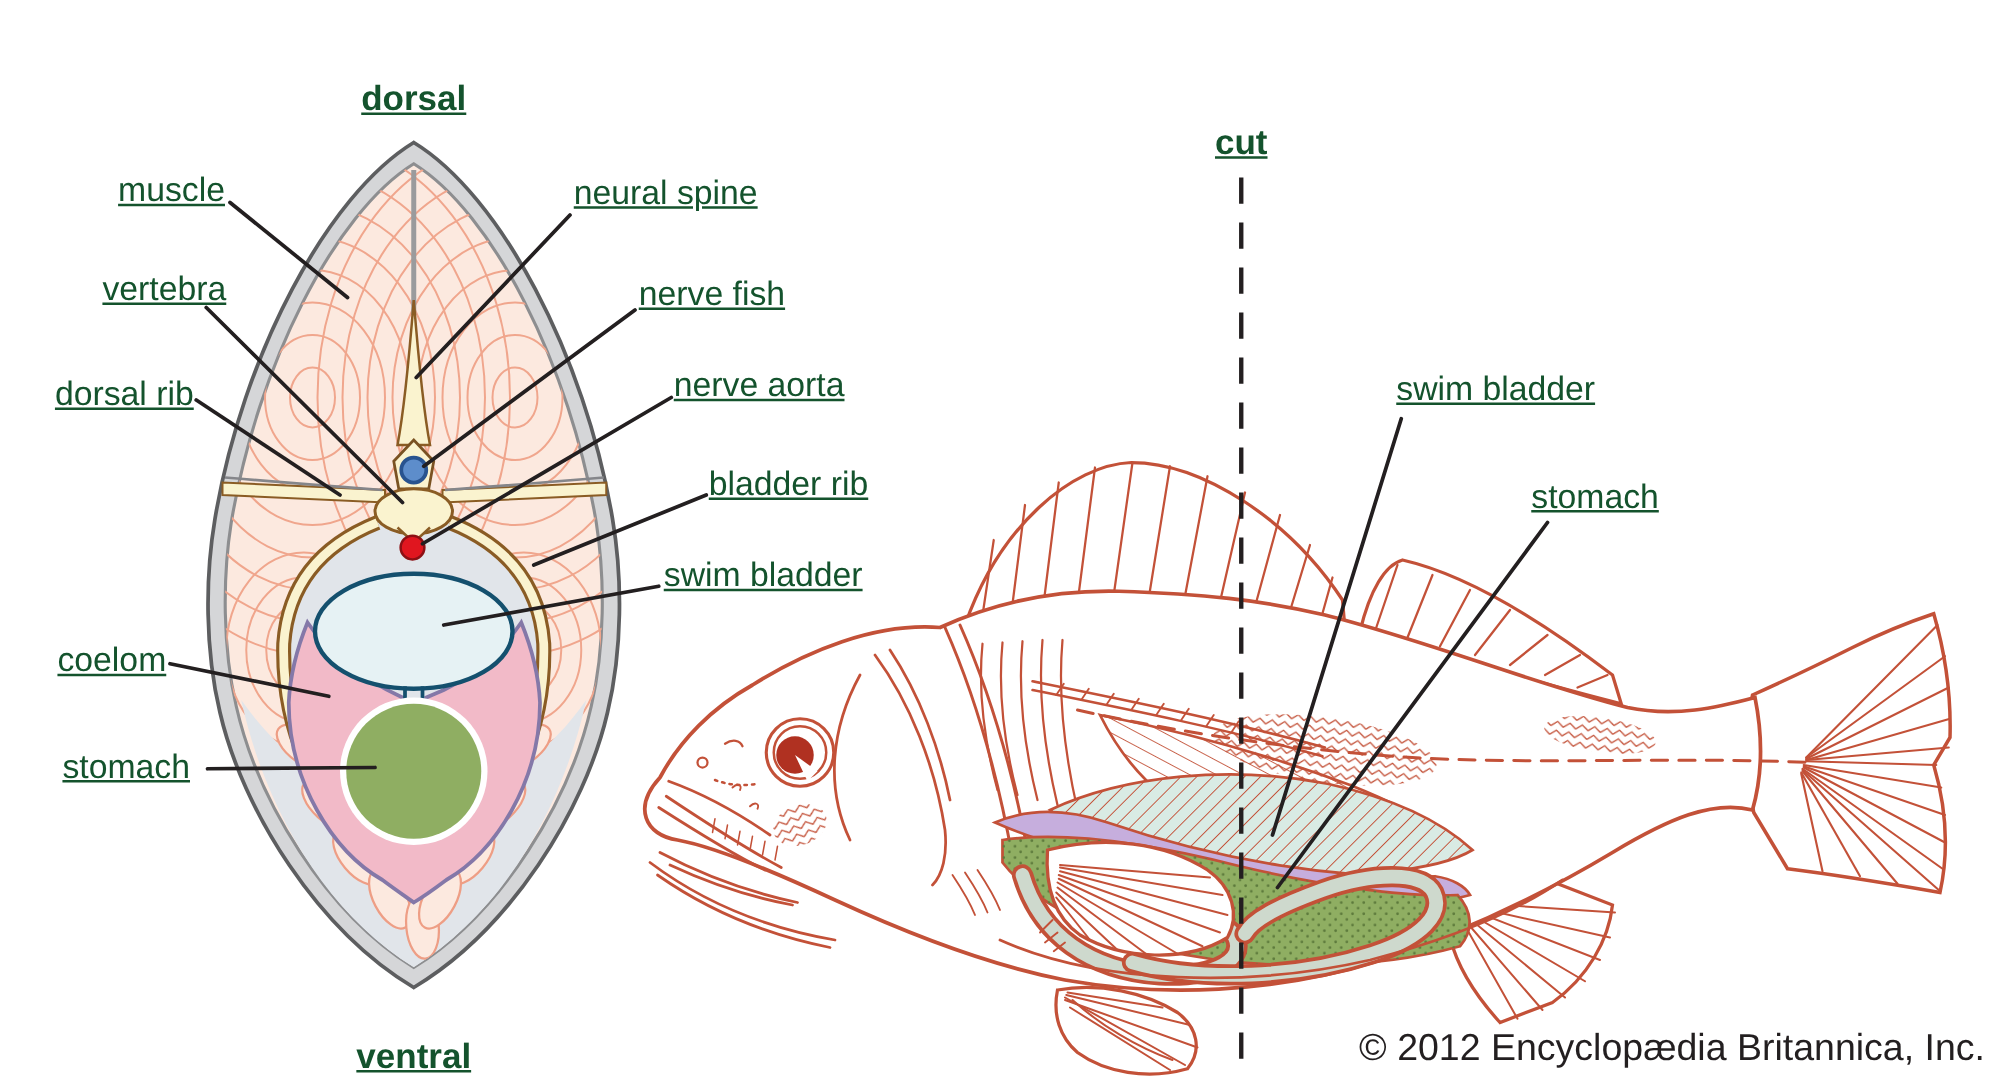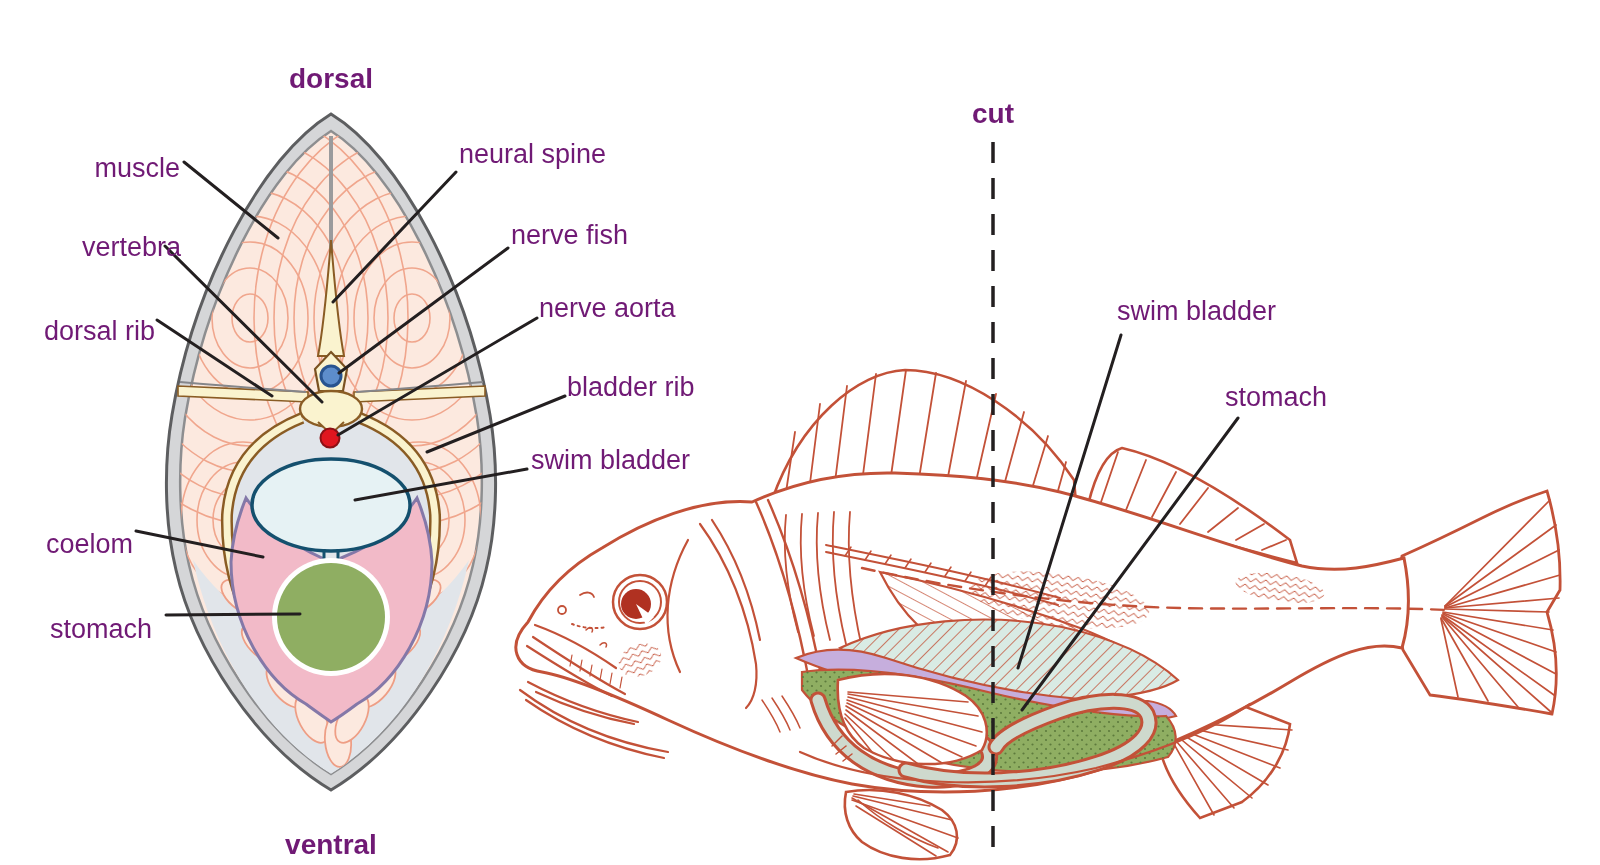--- a/index.html
+++ b/index.html
@@ -1,23 +1,23 @@
 <!DOCTYPE html>
 <html><head>
 <meta charset="utf-8">
 <style>
   html,body{margin:0;padding:0;background:#ffffff;}
   #stage{
     position:relative;width:1600px;height:865px;background:#ffffff;overflow:hidden;
     font-family:"Liberation Sans","DejaVu Sans",sans-serif;color:#231f20;
   }
   #stage svg{position:absolute;left:0;top:0;}
-  .lbl{position:absolute;font-size:27px;line-height:1.1;color:#701a75;white-space:nowrap;}
+  .lbl{position:absolute;font-size:27px;line-height:1.1;color:#14532d;white-space:nowrap;text-decoration:underline;}
   .lbl.bold{font-weight:bold;font-size:28px;}
-  .lbl.right{text-align:right;margin-top:16px;}
+  .lbl.right{text-align:right;}
   #title{position:absolute;left:16px;top:8px;font-size:31px;font-weight:bold;letter-spacing:-0.2px;}
   #copyright{position:absolute;right:12px;top:822px;font-size:30px;}
   .center{text-align:center;}
 </style>
 </head>
 <body>
 
 <div id="stage">
 
 <svg width="1600" height="865" viewBox="0 0 1600 865">
@@ -340,13 +340,14 @@
   <div class="lbl" style="left:459px;top:140px;">neural spine</div>
   <div class="lbl" style="left:511px;top:221px;">nerve fish</div>
   <div class="lbl" style="left:539px;top:294px;">nerve aorta</div>
   <div class="lbl" style="left:567px;top:373px;">bladder rib</div>
   <div class="lbl" style="left:531px;top:446px;">swim bladder</div>
 
   <div class="lbl bold center" style="left:953px;top:99px;width:80px;">cut</div>
   <div class="lbl" style="left:1117px;top:297px;">swim bladder</div>
   <div class="lbl" style="left:1225px;top:383px;">stomach</div>
 
+  <div id="copyright">© 2012 Encyclopædia Britannica, Inc.</div>
 </div>
 
 </body></html>

